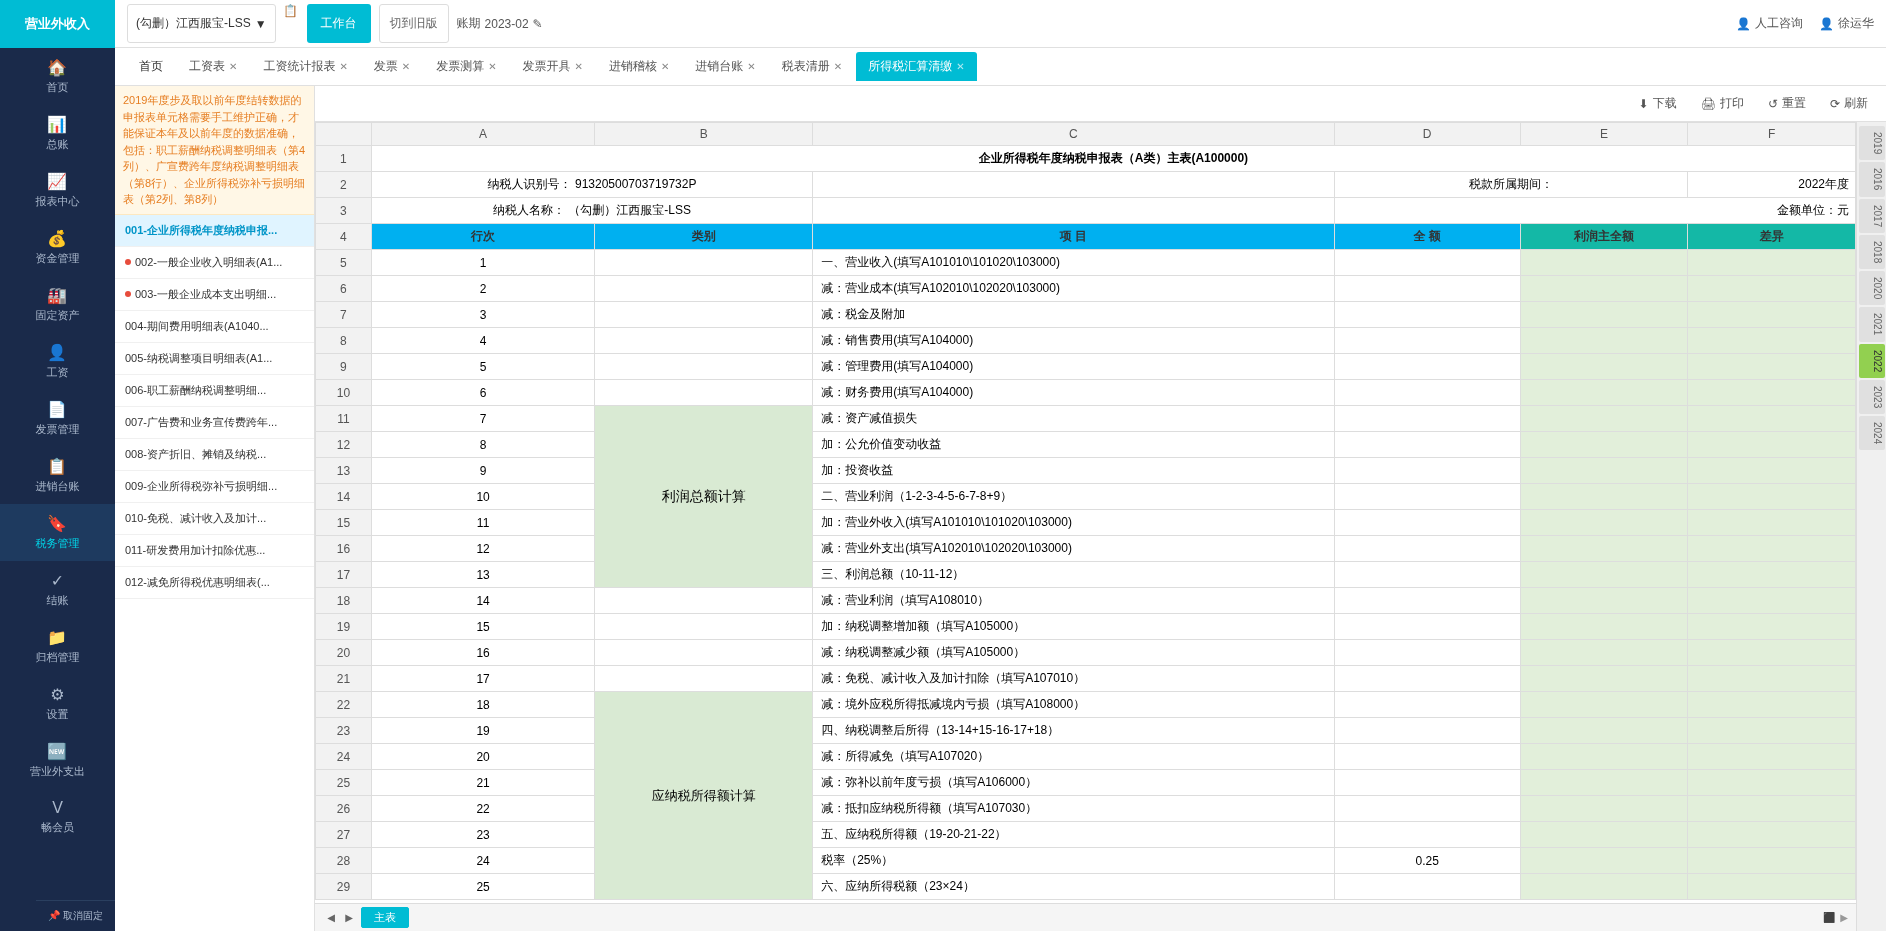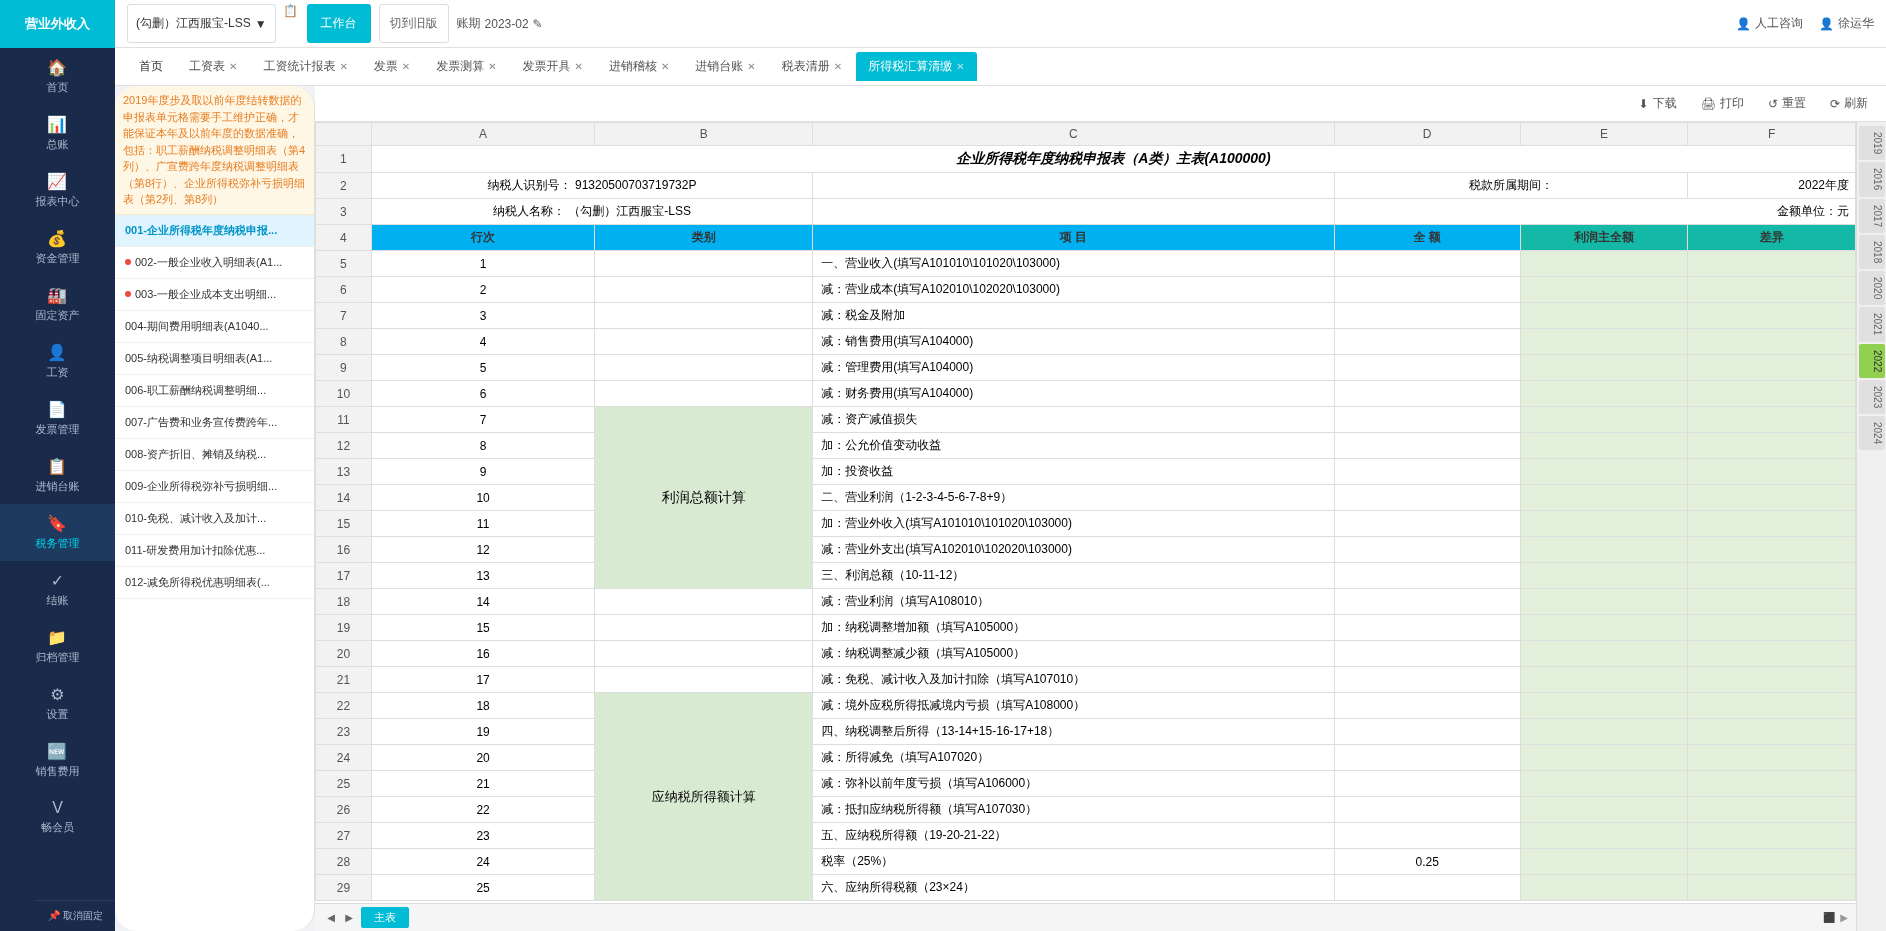--- a/index.html
+++ b/index.html
@@ -151,21 +151,20 @@
 
     
     .left-panel {
       width: 200px;
       background: #fff;
       border-right: 1px solid #e0e0e0;
       display: flex;
       flex-direction: column;
       flex-shrink: 0;
       overflow-y: auto;
-      border-radius: 22px;
     }
     .notice-bar {
       background: #fff7e6;
       padding: 6px 8px;
       font-size: 11px;
       color: #e67e22;
       line-height: 1.5;
       border-bottom: 1px solid #fde8c0;
     }
     .list-item {
@@ -253,22 +252,21 @@
       color: #333;
       font-weight: bold;
     }
     .sheet-table .item-col {
       text-align: left;
       padding-left: 8px;
     }
     .sheet-table .title-cell {
       text-align: center;
       font-weight: bold;
-      font-size: 14px;
-      font-style: italic;
+      font-size: 12px;
     }
     .sheet-table .meta-label { text-align: center; }
     .sheet-table .meta-value { text-align: right; }
 
     
     .sheet-tabs {
       display: flex;
       align-items: center;
       background: #f5f5f5;
       border-top: 1px solid #ddd;
@@ -377,21 +375,21 @@
   <div class="sidebar-item">
     <span class="icon">📁</span>
     <span>归档管理</span>
   </div>
   <div class="sidebar-item">
     <span class="icon">⚙</span>
     <span>设置</span>
   </div>
   <div class="sidebar-item">
     <span class="icon">🆕</span>
-    <span>销售费用</span>
+    <span>营业外支出</span>
   </div>
   <div class="sidebar-item">
     <span class="icon">V</span>
     <span>畅会员</span>
   </div>
   <div class="sidebar-bottom">
     📌 取消固定
   </div>
 </div>
 

